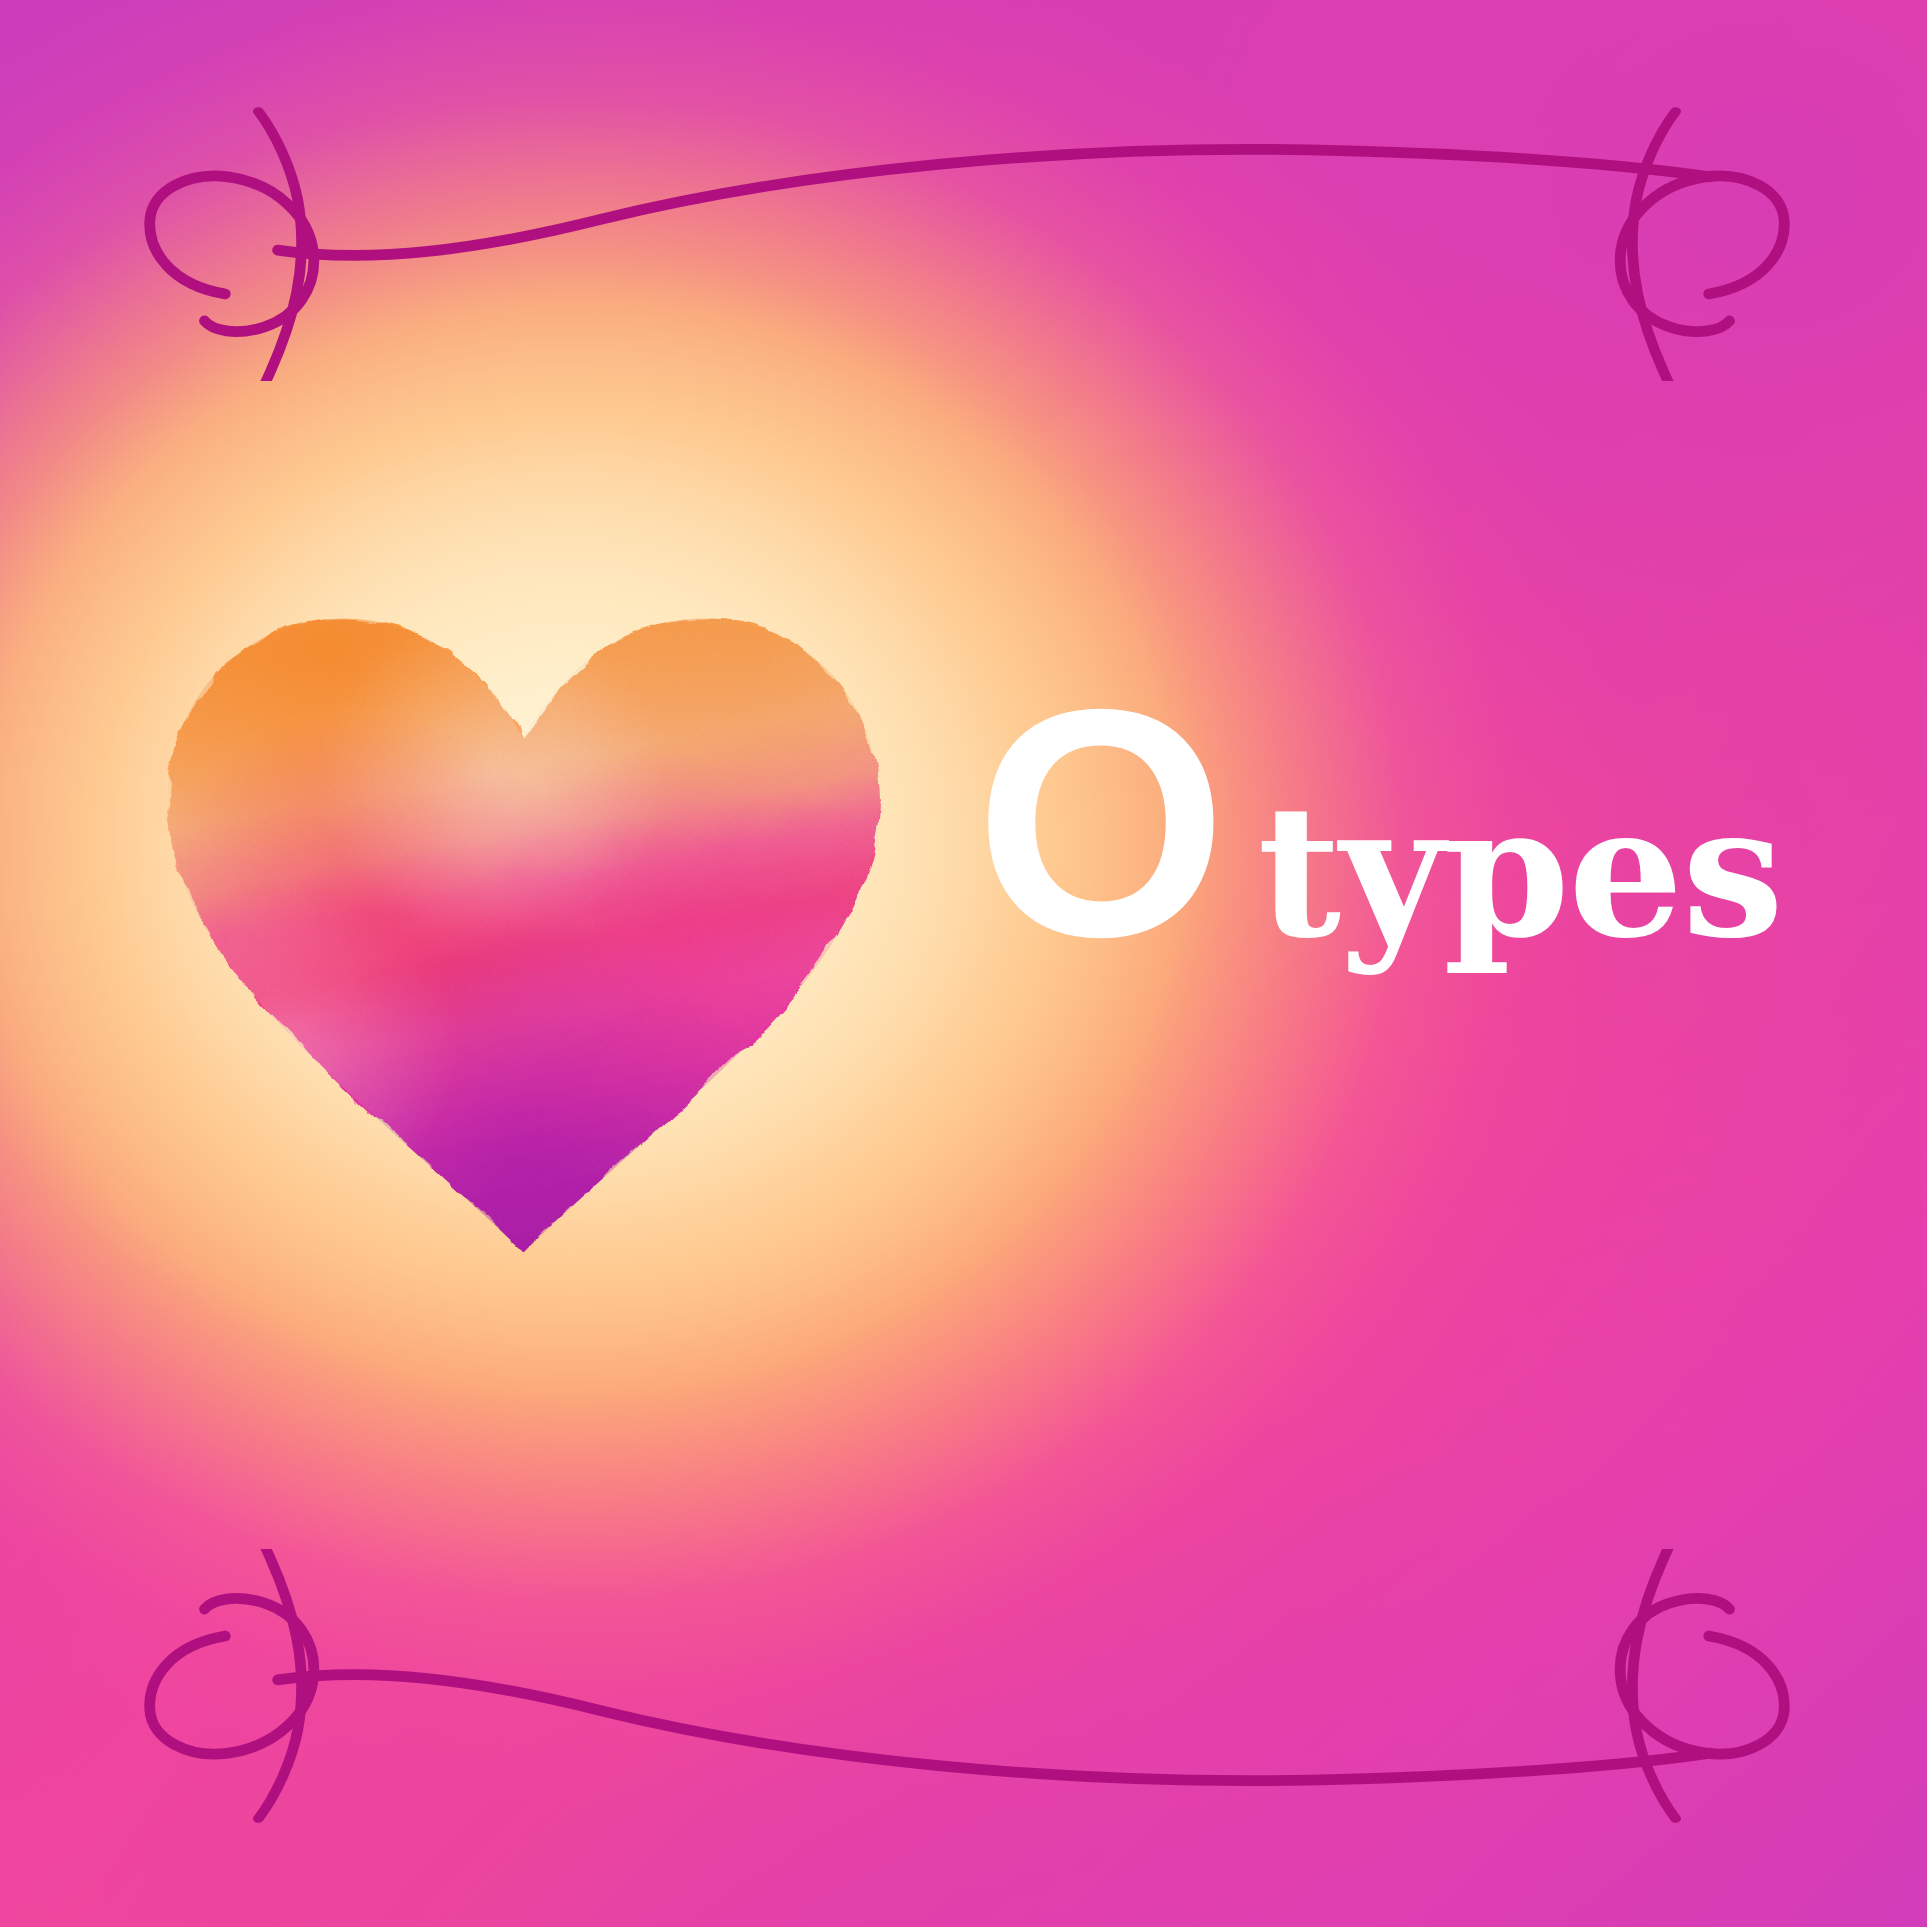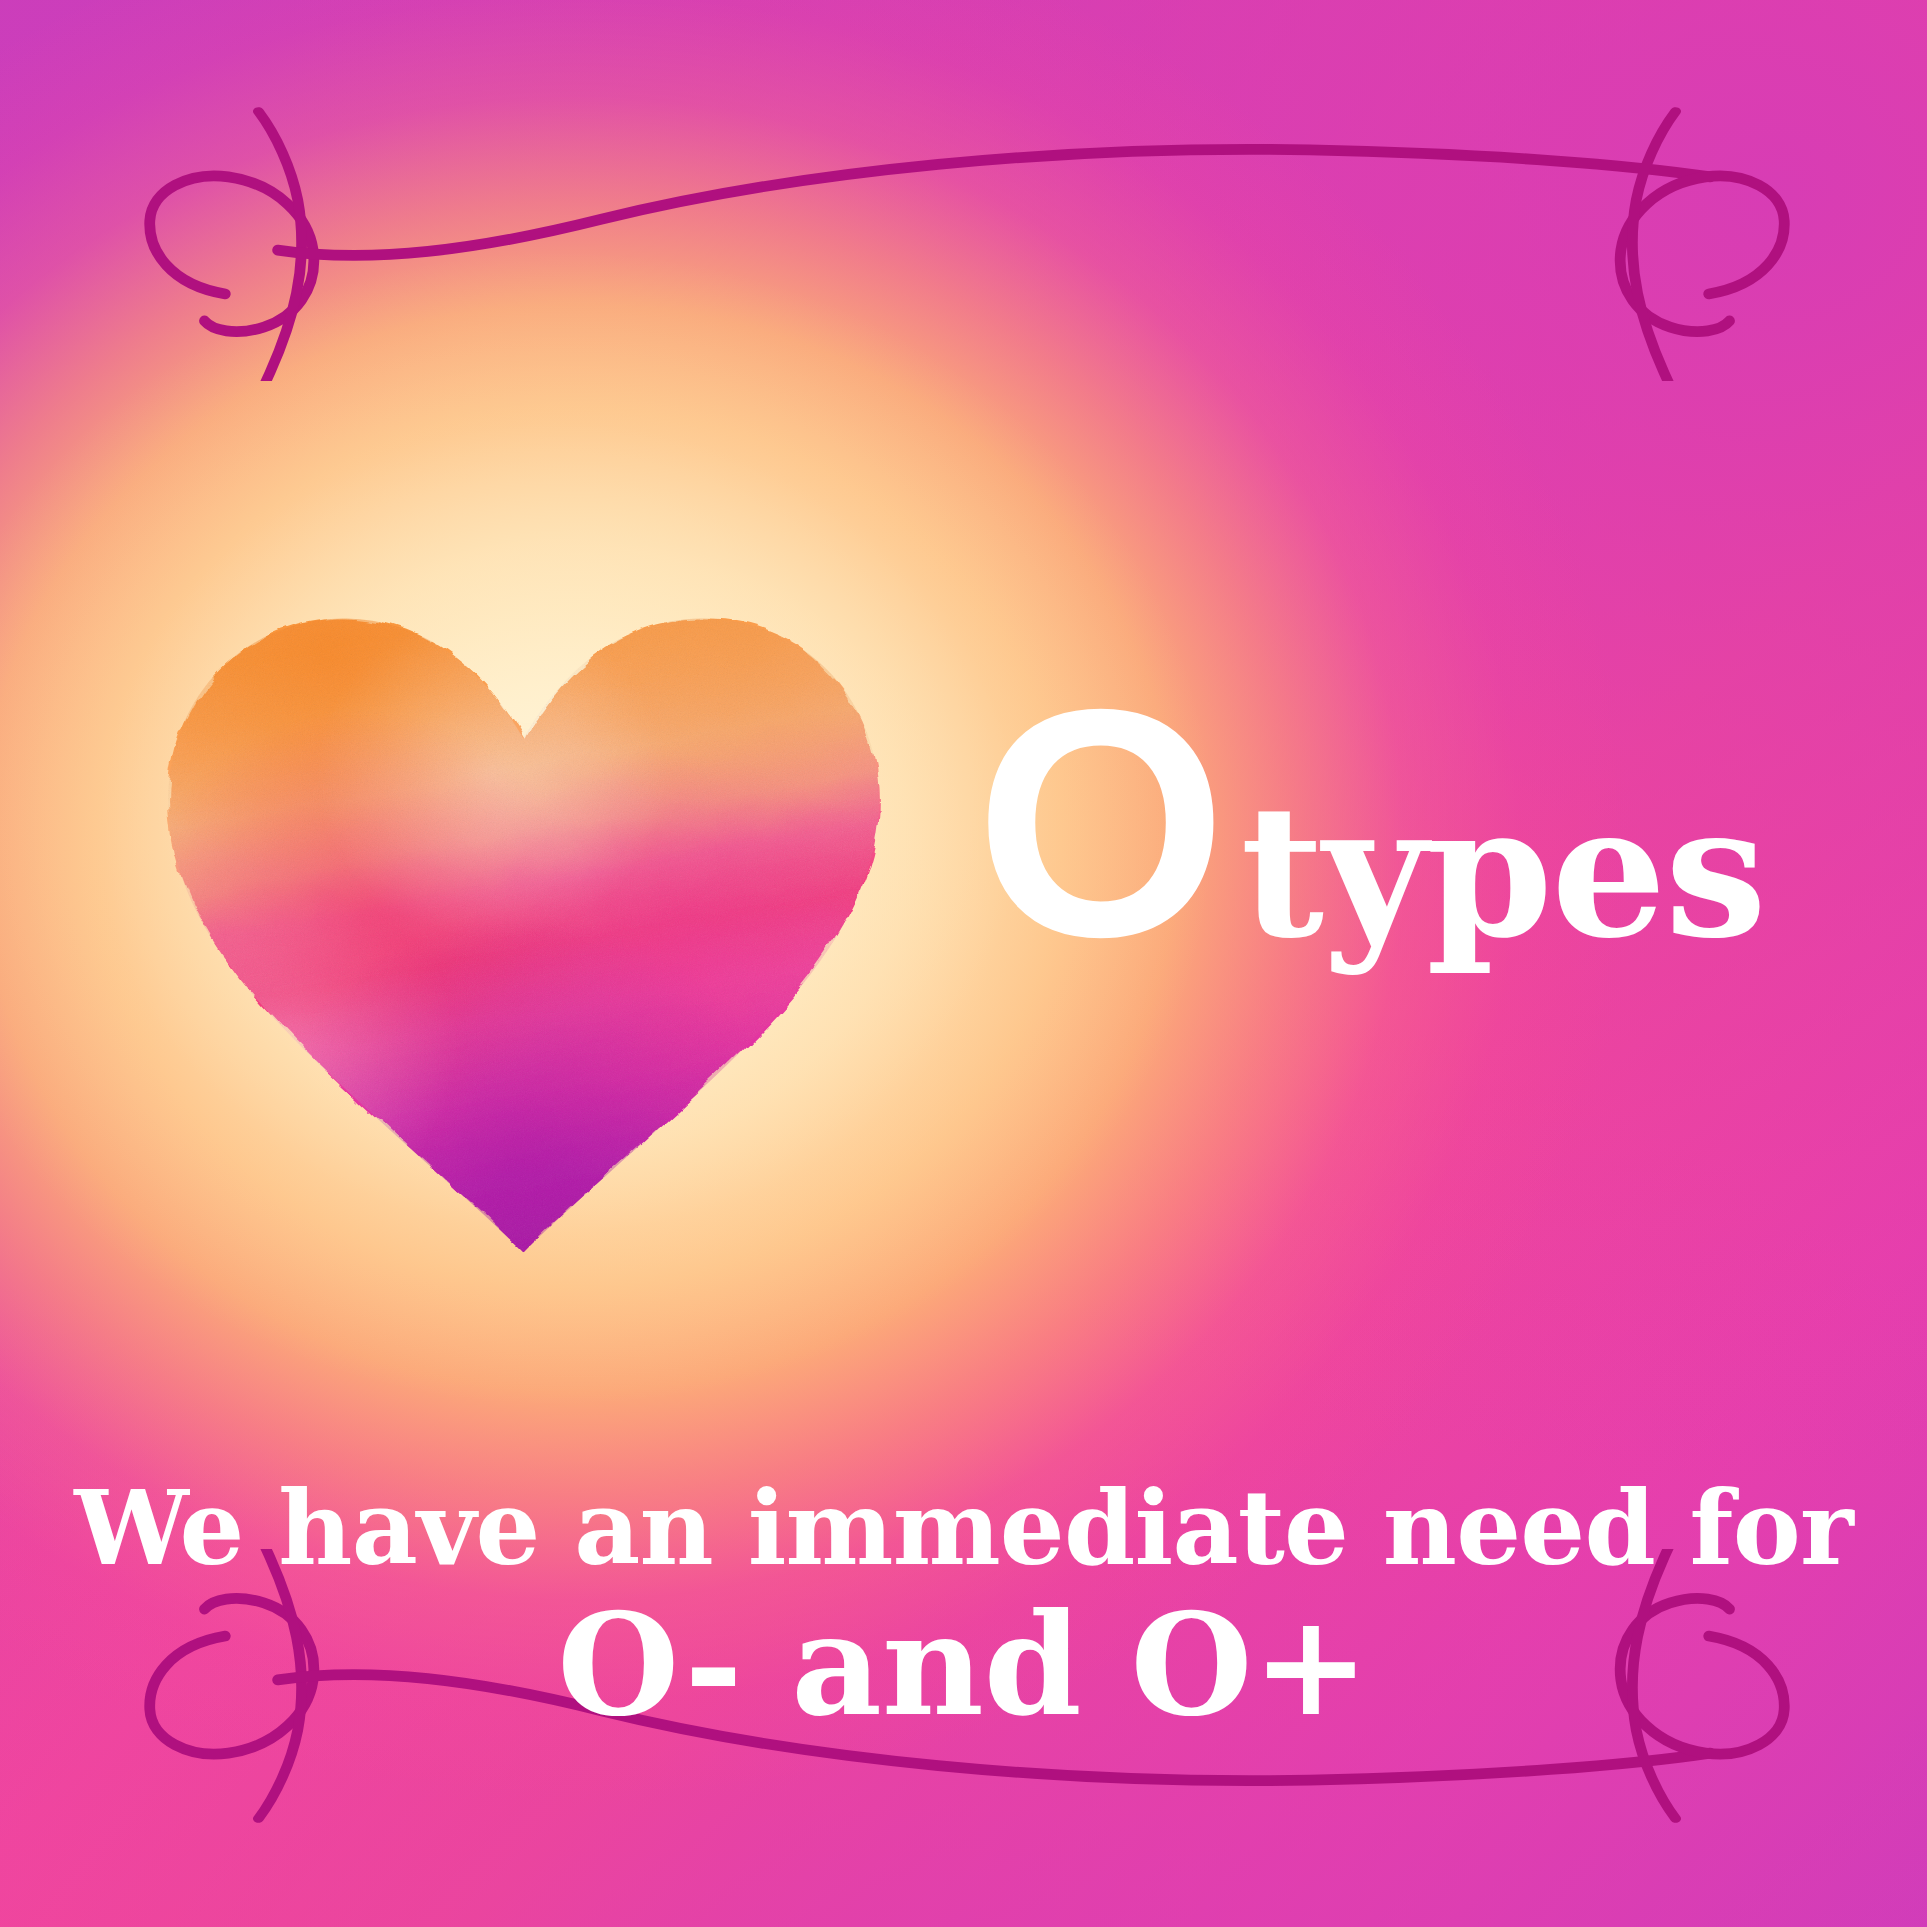--- a/index.html
+++ b/index.html
@@ -83,21 +83,21 @@
     font-weight:700;
     font-size:324px;
     line-height:.78;
     letter-spacing:-4.6px;
   }
   .kicker .types{
     font-family:"DejaVu Serif", serif;
     font-weight:700;
     font-size:181px;
     line-height:.78;
-    margin-left:18px;
+    margin-left:35px;
     letter-spacing:-1.5px;
   }
 
   .bottom-block{
     position:absolute;
     left:0;right:0;
     top:1476px;
     text-align:center;
     color:#fff;
   }
@@ -263,19 +263,15 @@
         <rect x="0" y="0" width="1040" height="960" filter="url(#paper)" opacity=".14" style="mix-blend-mode:multiply"></rect>
       </g>
     </svg>
   </div>
 
   <div class="kicker">
     <span class="big-o">O</span>
     <span class="types">types</span>
   </div>
 
-  <div class="bottom-block">
-    <div class="line1">We have an immediate need for</div>
-    <div class="line2">O- and O+</div>
-  </div>
 
 </div>
 
 
 </body></html>

